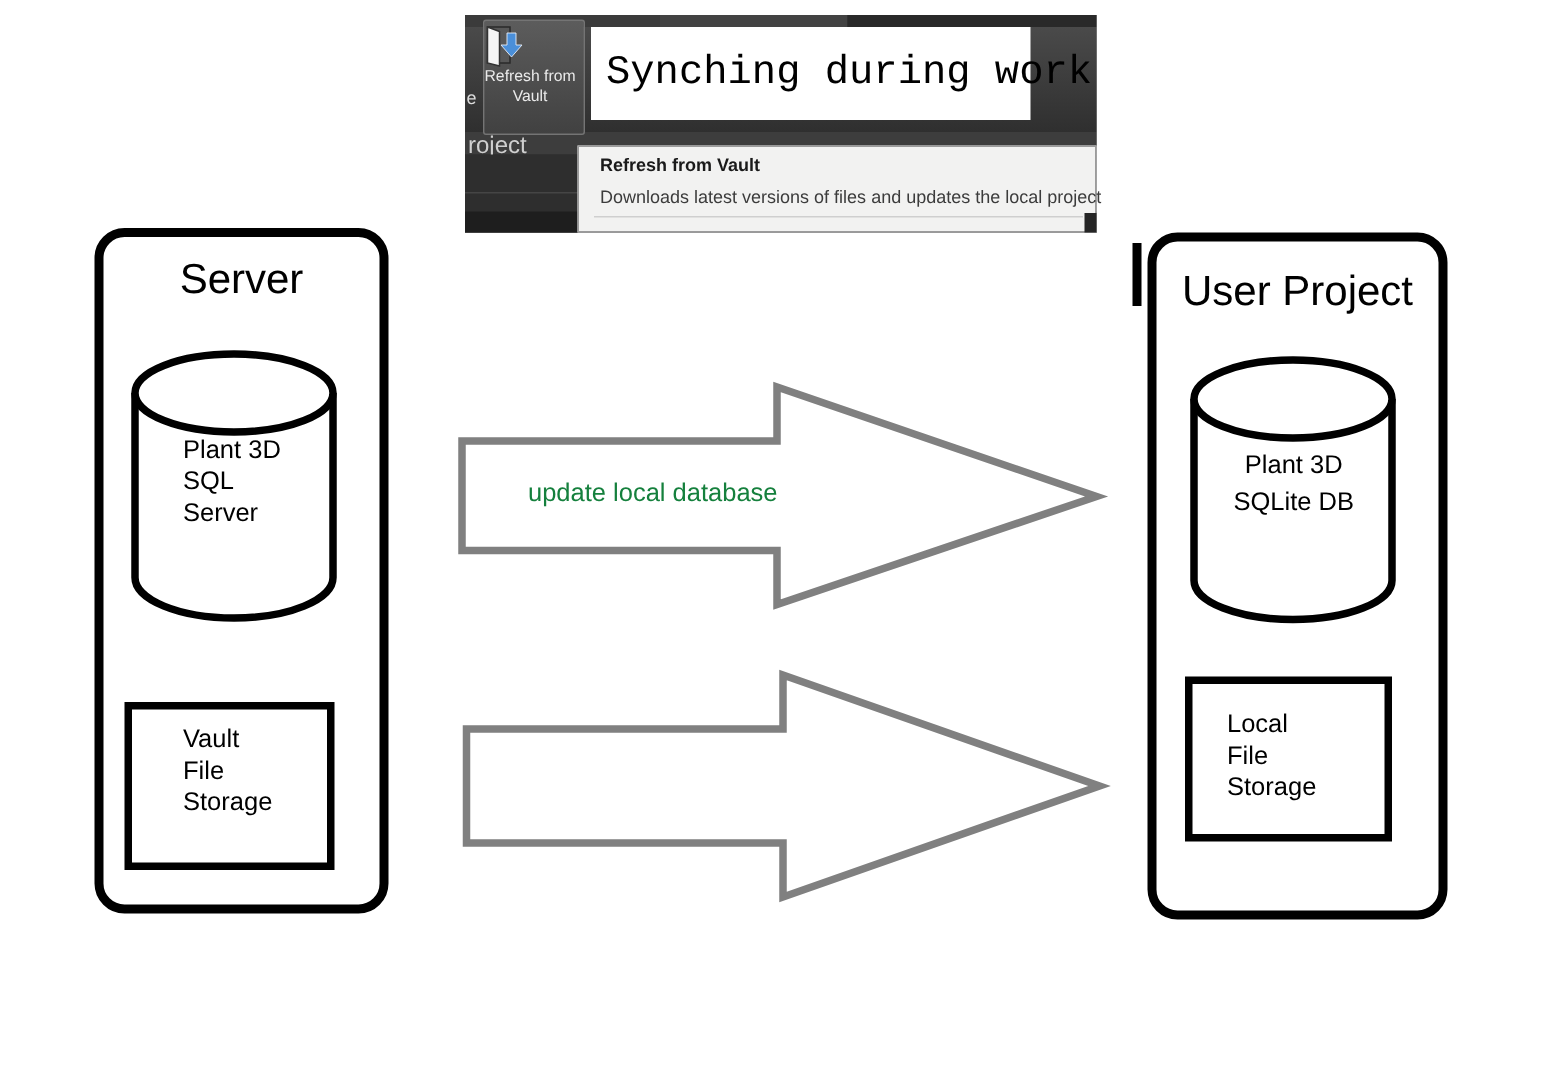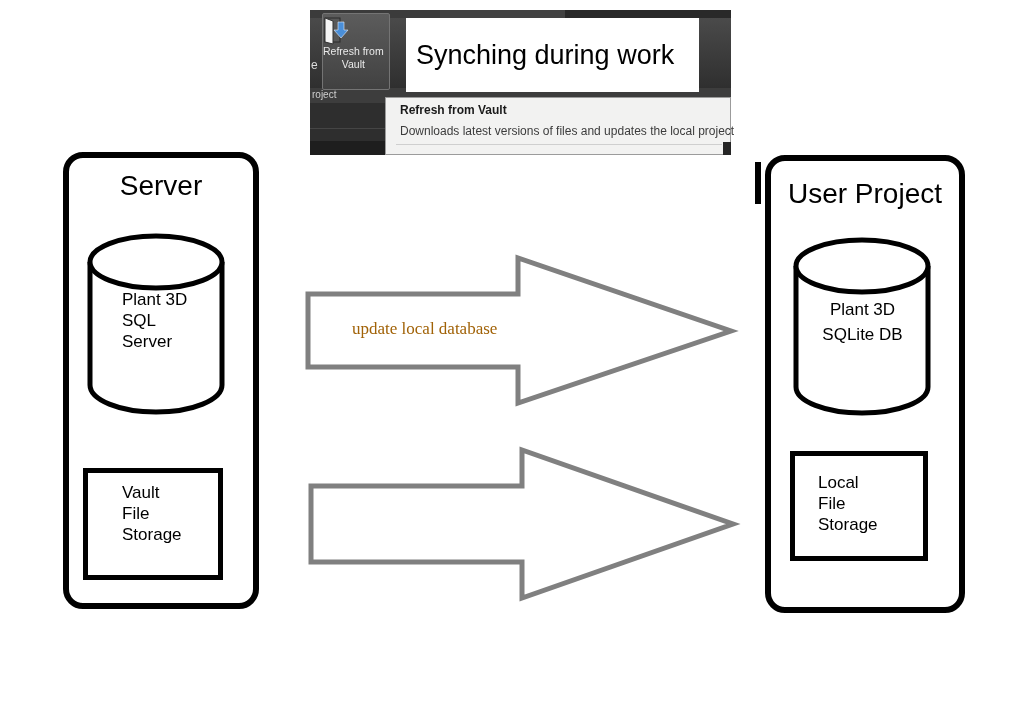--- a/index.html
+++ b/index.html
@@ -8,36 +8,36 @@
 
   
   .screenshot{position:absolute;left:310px;top:10px;width:421px;height:145px;background:#2e2e2e;z-index:3;}
   .tabstrip{position:absolute;left:0;top:0;width:421px;height:8px;display:flex;}
   .tabseg1{width:130px;background:#3b3b3b;}
   .tabseg2{width:125px;background:#424242;}
   .tabseg3{flex:1;background:#292929;}
   .ribbon{position:absolute;left:0;top:8px;width:421px;height:70px;
           background:linear-gradient(#4a4a4a,#2f2f2f);}
   .panel-row{position:absolute;left:0;top:78px;width:421px;height:15px;background:#3d3d3d;}
-  .panel-label{position:absolute;left:2px;top:1px;font-size:10px;color:#cfcfcf;}
+  .panel-label{position:absolute;left:2px;top:1px;font-size:16px;color:#cfcfcf;}
   .lower-strip{position:absolute;left:0;top:93px;width:421px;height:52px;background:#2e2e2e;}
   .lower-line{position:absolute;left:0;top:25px;width:85px;height:1px;background:#454545;}
   .lower-bottom{position:absolute;left:0;top:38px;width:421px;height:14px;background:#1e1e1e;}
 
   .partial-e{position:absolute;left:1px;top:48px;font-size:12px;color:#dcdcdc;}
 
   .vault-btn{position:absolute;left:12px;top:3px;width:66px;height:75px;
              background:linear-gradient(#5c5c5c,#414141);
              border:1px solid #747474;border-radius:2px;
              display:flex;flex-direction:column;align-items:flex-start;cursor:pointer;}
   .vault-btn .icon{margin-top:3px;}
   .vault-btn .lbl{font-size:10.5px;line-height:13px;color:#eaeaea;text-align:center;white-space:pre-line;}
 
-  .title-box{position:absolute;left:96px;top:8px;width:293px;height:74px;background:#ffffff;
-             display:flex;align-items:center;}
+  .title-box{position:absolute;left:84px;top:8px;width:293px;height:62px;background:#ffffff;
+             display:flex;align-items:center;font-family:Liberation Mono, monospace;}
   .title-box span{font-size:27px;color:#000;padding-left:10px;white-space:nowrap;}
 
   .tooltip{position:absolute;left:75px;top:87px;width:346px;height:58px;
            background:#f2f2f1;border:1px solid #9b9b9b;box-sizing:border-box;}
   .tooltip-title{position:absolute;left:14px;top:5px;font-size:12px;font-weight:bold;color:#1a1a1a;}
   .tooltip-desc{position:absolute;left:14px;top:26px;font-size:12px;color:#3c3c3c;white-space:nowrap;}
   .tooltip-sep{position:absolute;left:10px;top:46px;width:326px;height:1px;background:#cfcfcf;}
   .dark-notch{position:absolute;left:413px;top:132px;width:8px;height:13px;background:#252525;}
 
   
@@ -56,21 +56,21 @@
 
   .cyl-text{position:absolute;font-size:17px;color:#000;white-space:pre-line;z-index:2;}
   .left-cyl-text{left:122px;top:289px;line-height:21px;}
   .right-cyl-text{left:800px;top:297px;width:125px;line-height:25px;text-align:center;}
 
   .inner-box{position:absolute;border:5px solid #000;box-sizing:border-box;z-index:2;
              font-size:17px;line-height:21px;color:#000;white-space:pre-line;}
   .vault-box{left:83px;top:468px;width:140px;height:112px;padding:9px 0 0 34px;}
   .local-box{left:790px;top:451px;width:138px;height:110px;padding:16px 0 0 23px;}
 
-  .arrow-label{position:absolute;font-size:17px;color:#a16207;z-index:2;white-space:nowrap;font-family:Liberation Serif, serif;}
+  .arrow-label{position:absolute;font-size:17px;color:#15803d;z-index:2;white-space:nowrap;}
   .arrow1-label{left:352px;top:319px;}
   .arrow2-label{left:274px;top:514px;background:#ffffff;padding:1px 1px;}
   .cursor-glyph{font-size:13px;}
 </style>
 </head>
 <body>
 
 <div id="stage">
 
   <svg class="arrow-svg" width="1033" height="715">

